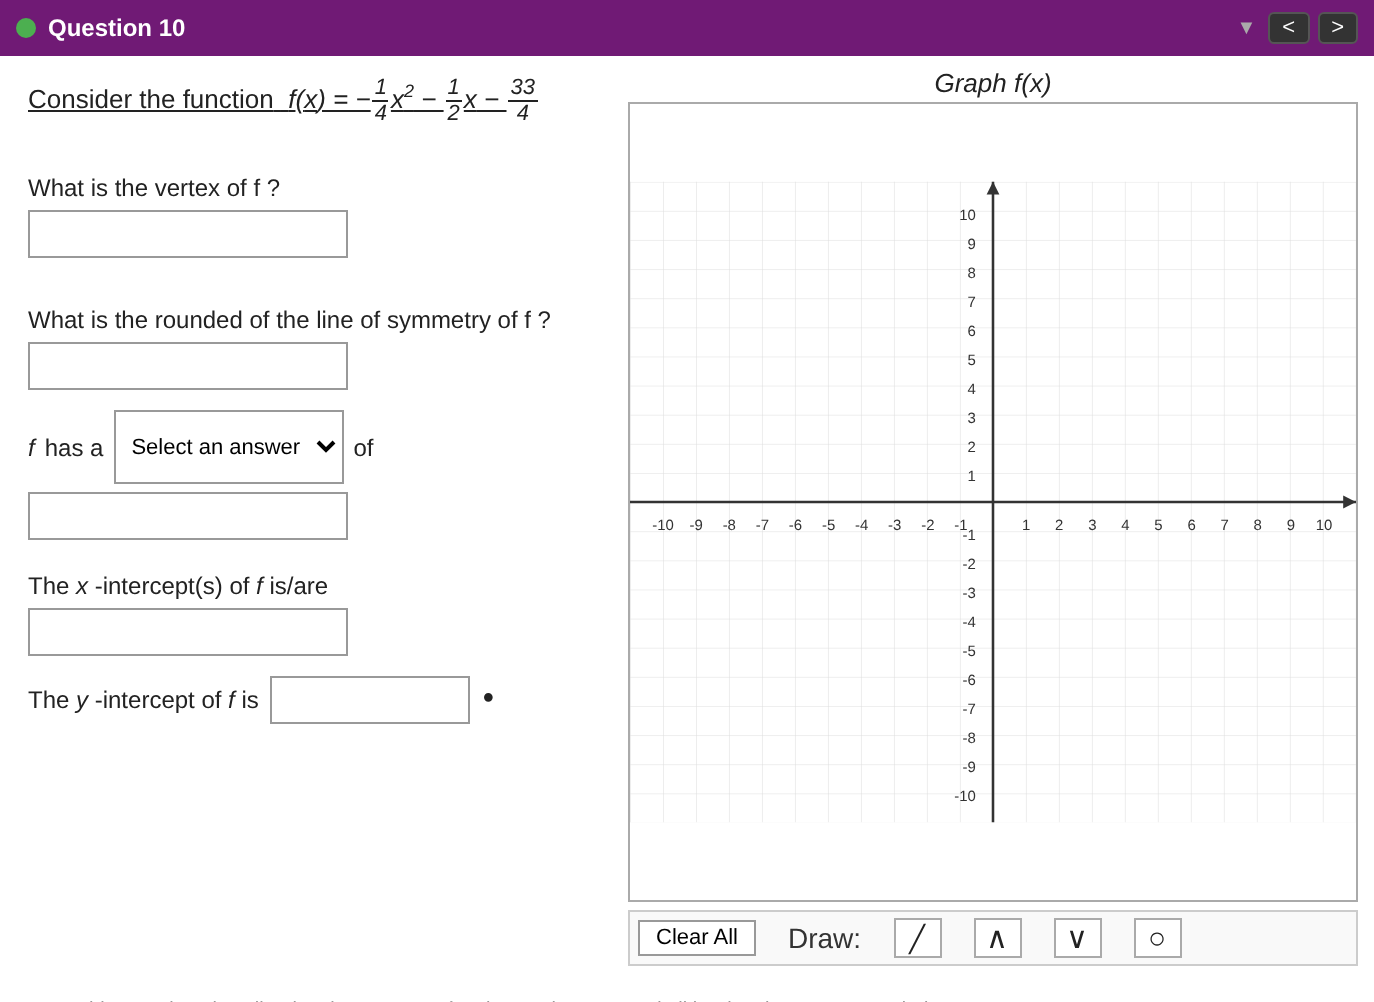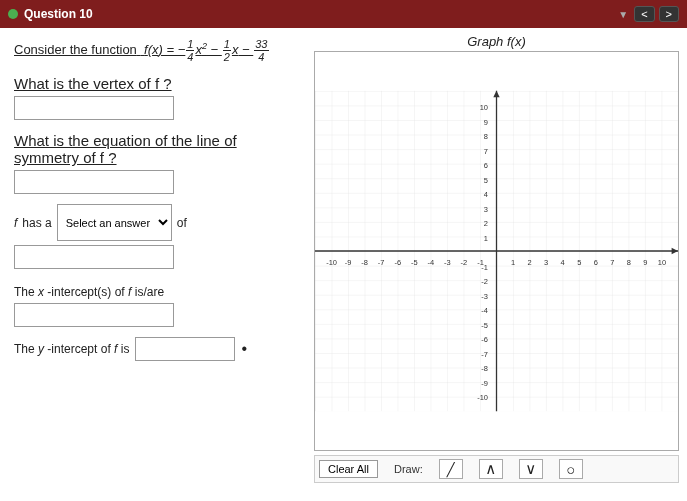--- a/index.html
+++ b/index.html
@@ -9,21 +9,21 @@
       width: 687px;
       height: 501px;
       overflow: hidden;
       font-size: 13px;
       color: #222;
     }
 
     .header {
       display: flex;
       align-items: center;
-      background: #7f1d1d;
+      background: #701a75;
       color: white;
       padding: 4px 8px;
       height: 28px;
       gap: 6px;
       justify-content: space-between;
     }
 
     .header-dot {
       width: 10px; height: 10px;
       background: #4caf50;
@@ -78,24 +78,23 @@
       align-items: center;
       vertical-align: middle;
       font-size: 11px;
       line-height: 1.1;
       margin: 0 1px;
     }
     .fraction .num { border-bottom: 1px solid #222; padding: 0 1px; }
     .fraction .den { padding: 0 1px; }
 
     .question-label {
-      font-size: 15px;
+      font-size: 12px;
       margin-bottom: 4px;
-      margin-top: 12px;
-      text-decoration: underline;
+      margin-top: 24px;
     }
 
     .answer-input {
       width: 160px;
       height: 24px;
       border: 1px solid #999;
       padding: 2px 6px;
       font-size: 12px;
       display: block;
       margin-bottom: 10px;
@@ -186,21 +185,21 @@
 
     .clear-all-btn {
       font-size: 11px;
       padding: 2px 8px;
       border: 1px solid #999;
       background: white;
       cursor: pointer;
     }
 
     .draw-label {
-      font-size: 11px;
+      font-size: 14px;
       color: #333;
     }
 
     .draw-tool {
       width: 24px;
       height: 20px;
       border: 1px solid #aaa;
       background: white;
       display: flex;
       align-items: center;
@@ -240,21 +239,21 @@
           </span><i>x</i> − <span class="fraction">
             <span class="num">33</span>
             <span class="den">4</span>
           </span>
       </span>
     </div>
 
     <div class="question-label">What is the vertex of f ?</div>
     <input class="answer-input" type="text" style="">
 
-    <div class="question-label">What is the equation of the line of symmetry of f ?</div>
+    <div class="question-label">What is the rounded of the line of symmetry of f ?</div>
     <input class="answer-input" type="text" style="">
 
     <div class="has-row">
       <span class="f-label"><i>f</i></span>
       <span>has a</span>
       <select class="select-answer">
         <option>Select an answer</option>
       </select>
       <span>of</span>
     </div>

